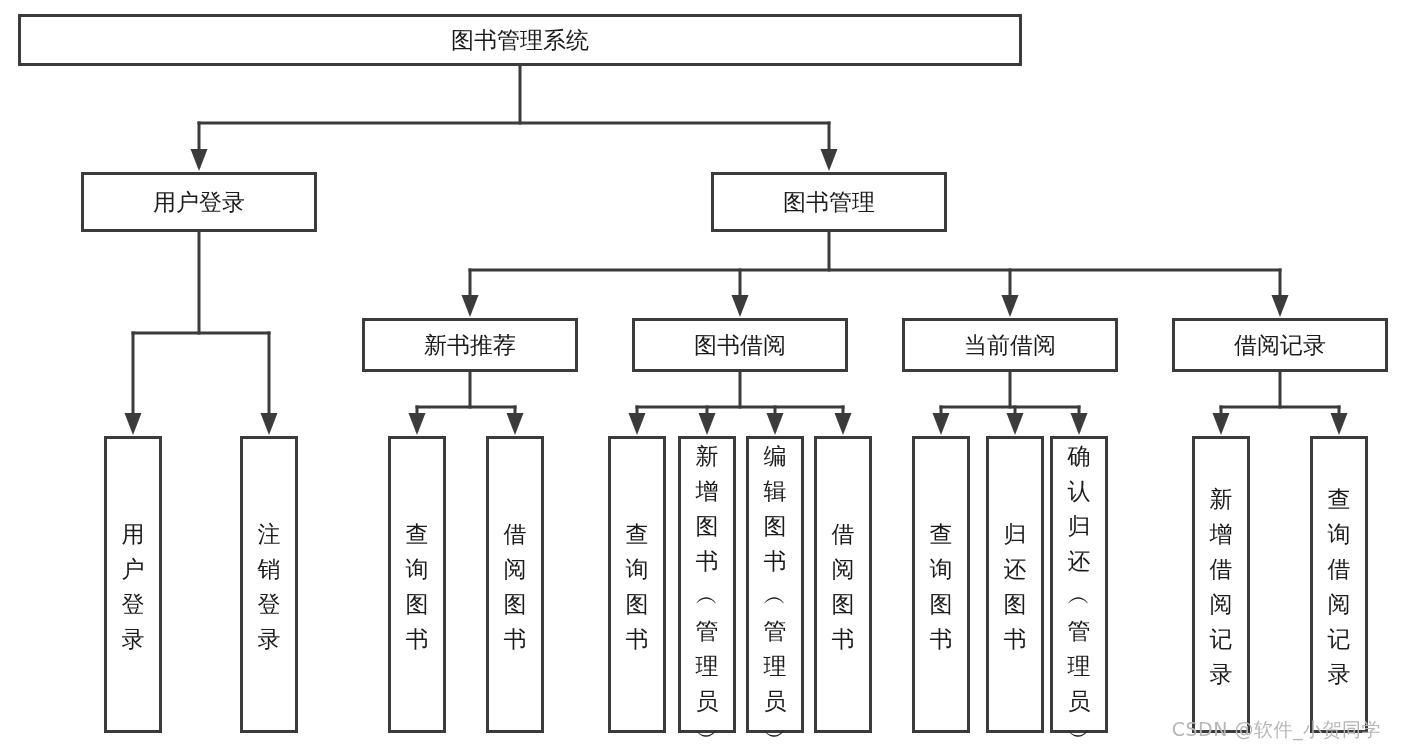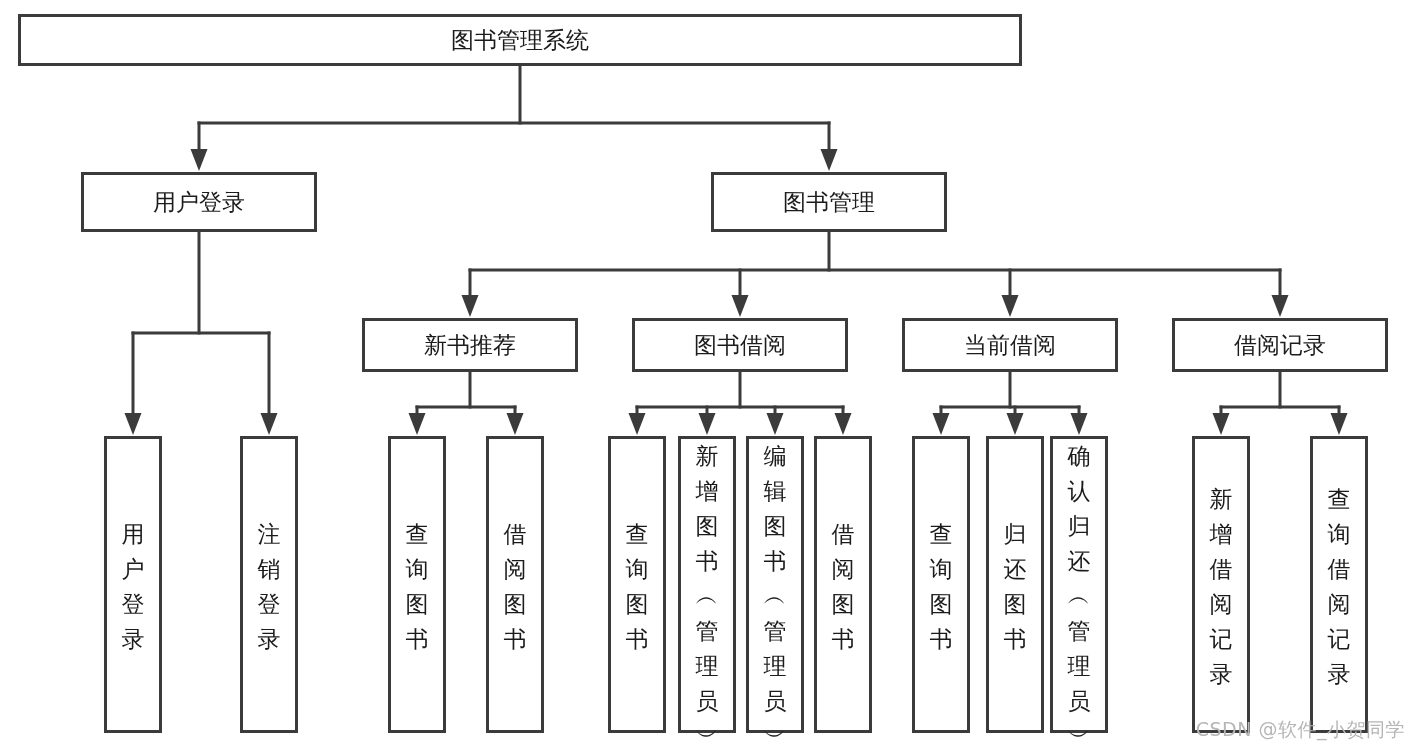--- a/index.html
+++ b/index.html
@@ -20,21 +20,21 @@
     dominant-baseline:middle;
   }
   .node-label-v{
     fill:#1b1b1b;
     font-family:"DejaVu Sans","Liberation Sans",sans-serif;
     font-size:23px;
     text-anchor:middle;
   }
   .watermark{
     position:absolute;
-    right:0;bottom:4px;
+    right:24px;bottom:4px;
     font-family:"DejaVu Sans","Liberation Sans",sans-serif;
     font-size:19px;
     color:#b6b6b6;
     white-space:nowrap;
     letter-spacing:0.5px;
     user-select:none;
   }
 </style>
 </head>
 <body>

